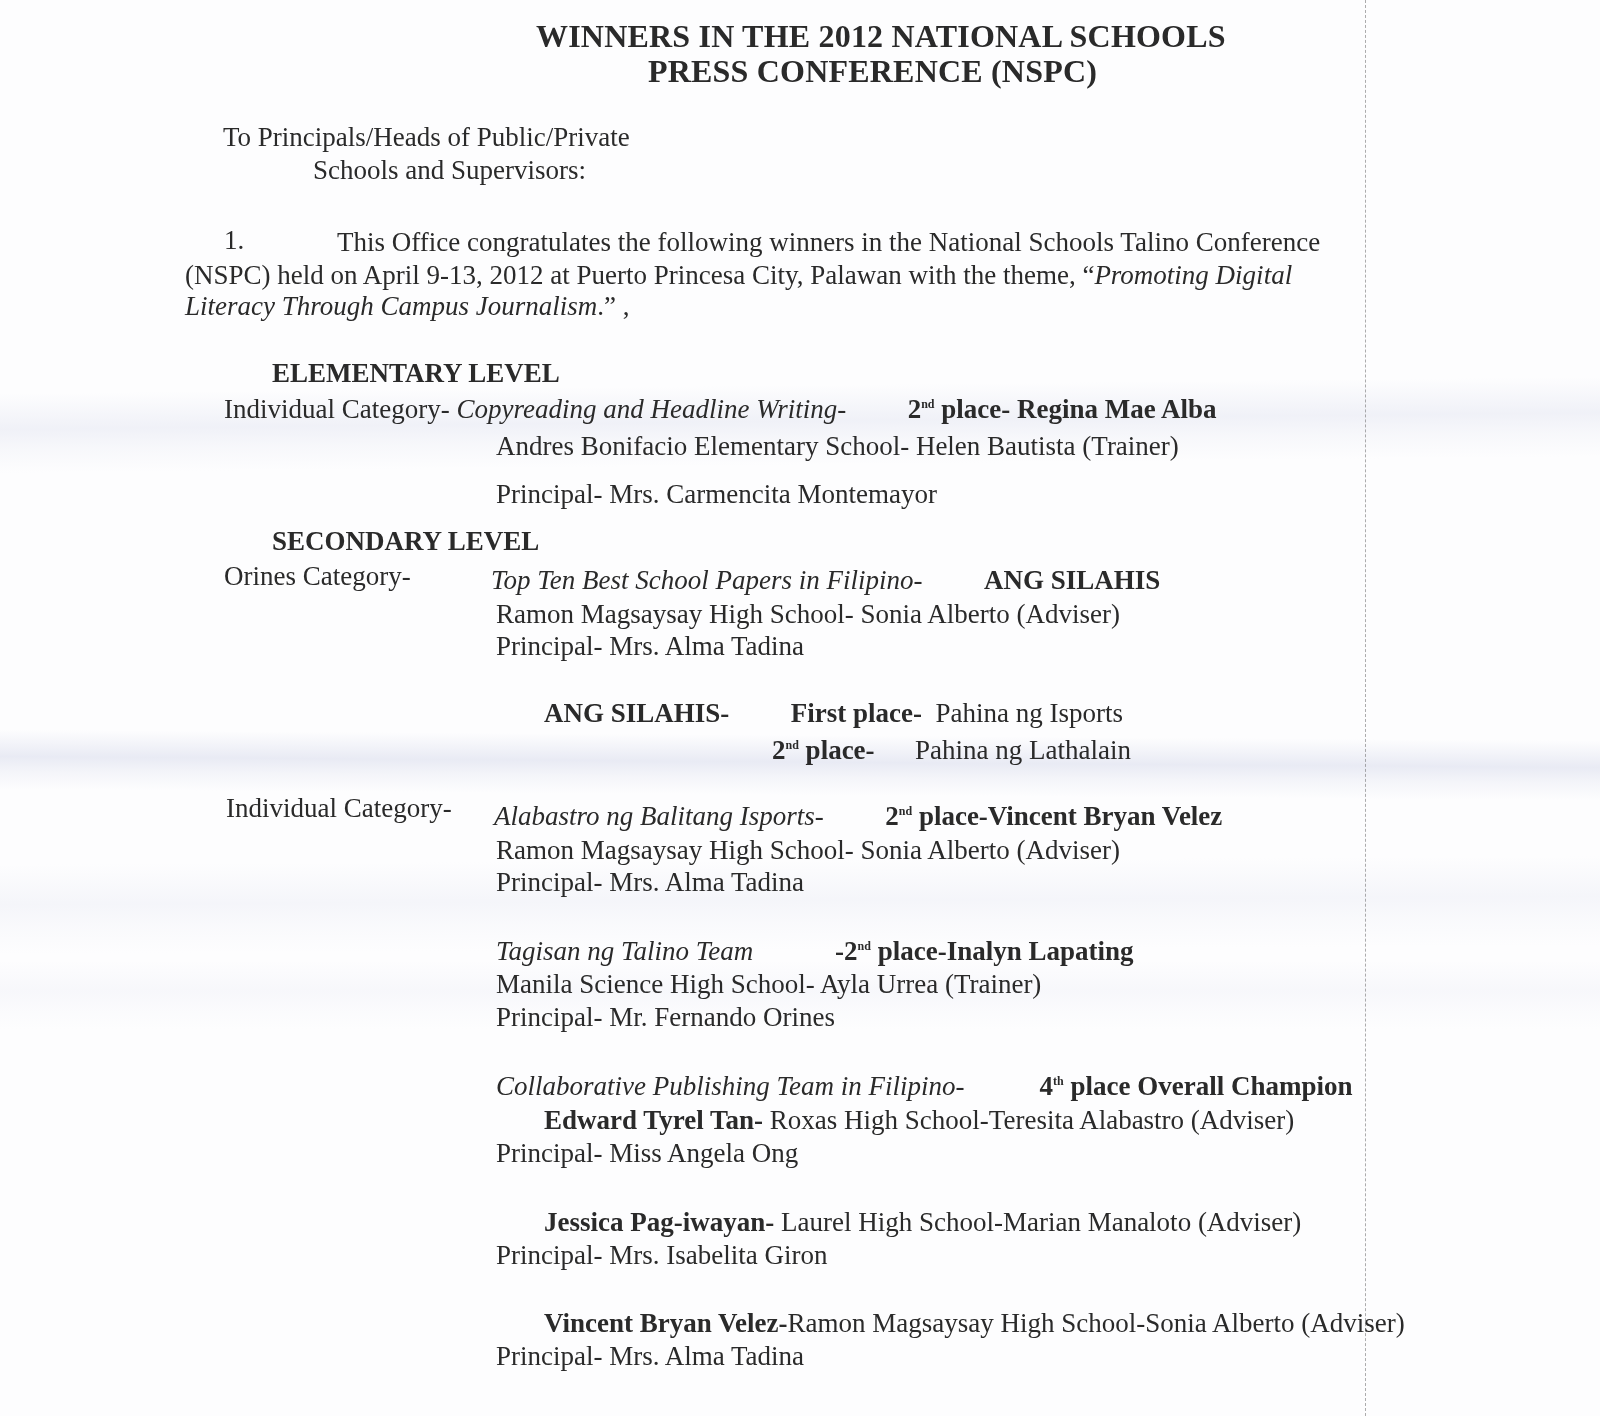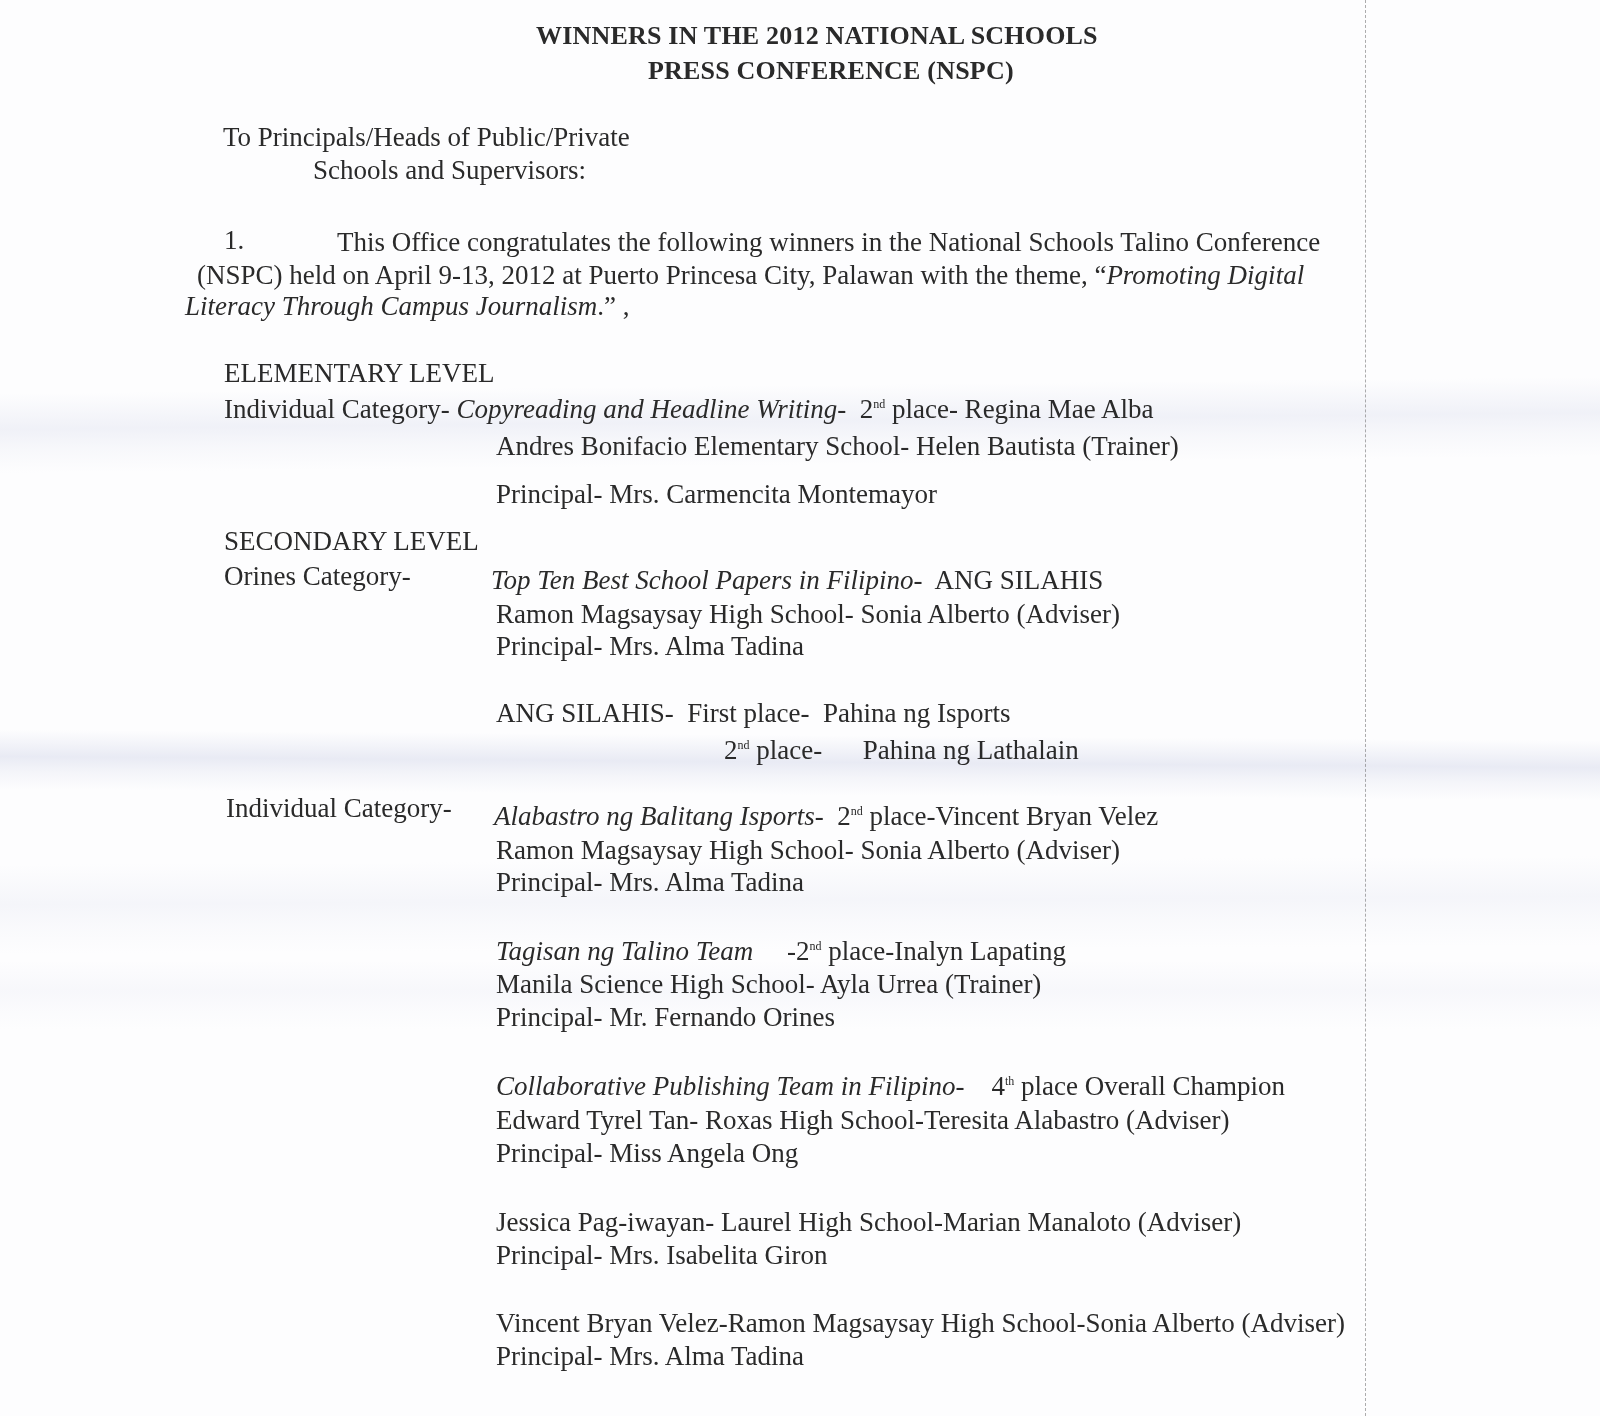--- a/index.html
+++ b/index.html
@@ -15,43 +15,43 @@
   }
   .crease.c1 { top: 385px; height: 80px; opacity: .55; transform: skewY(-0.6deg); }
   .crease.c2 { top: 735px; height: 60px; opacity: .85; transform: skewY(0.4deg); }
   .crease.c3 { top: 860px; height: 90px; opacity: .35; transform: skewY(-0.3deg); }
   .crease.c4 { top: 960px; height: 70px; opacity: .25; }
   .fold {
     position: absolute; left: 1365px; top: 0; height: 1416px; width: 0;
     border-left: 1.5px dashed #6a6a6a; opacity: .55;
   }
   .t { position: absolute; white-space: nowrap; font-size: 27px; line-height: 32px; }
-  .title { font-weight: bold; font-size: 26px; letter-spacing: 0.2px; }
-  .b { font-weight: normal; }
+  .title { font-weight: bold; font-size: 32px; letter-spacing: 0.2px; }
+  .b { font-weight: bold; margin-left: 48px; }
   .i { font-style: italic; }
   sup { font-size: 12px; line-height: 0; vertical-align: super; }
 </style>
 </head>
 <body>
 
 <div class="crease c1"></div>
 <div class="crease c2"></div>
 <div class="crease c3"></div>
 <div class="crease c4"></div>
 <div class="fold"></div>
 
 <div class="t title" style="left:536px; top:20px;">WINNERS IN THE 2012 NATIONAL SCHOOLS</div>
 <div class="t title" style="left:648px; top:55px;">PRESS CONFERENCE (NSPC)</div>
 
 <div class="t" style="left:223px; top:121px;text-align:center;">To Principals/Heads of Public/Private</div>
 <div class="t" style="left:313px; top:154px;">Schools and Supervisors:</div>
 
 <div class="t" style="left:224px; top:224px;">1.</div>
 <div class="t" style="left:337px; top:226px;">This Office congratulates the following winners in the National Schools Talino Conference</div>
-<div class="t" style="left:197px; top:259px;"><span>(NSPC) held on April 9-13, 2012 at Puerto Princesa City, Palawan with the theme, “</span><span class="i">Promoting Digital</span></div>
+<div class="t" style="left:185px; top:259px;"><span>(NSPC) held on April 9-13, 2012 at Puerto Princesa City, Palawan with the theme, “</span><span class="i">Promoting Digital</span></div>
 <div class="t" style="left:185px; top:290px;"><span class="i">Literacy Through Campus Journalism</span><span>.” ,</span></div>
 
 <div class="t b" style="left:224px; top:357px;">ELEMENTARY LEVEL</div>
 <div class="t" style="left:224px; top:393px;"><span>Individual Category-</span><span> </span><span class="i">Copyreading and Headline Writing-</span><span>&nbsp; </span><span class="b"><span>2</span><sup>nd</sup> <span>place- Regina Mae Alba</span></span></div>
 <div class="t" style="left:496px; top:430px;">Andres Bonifacio Elementary School- Helen Bautista (Trainer)</div>
 <div class="t" style="left:496px; top:462px;margin-top:16px;">Principal- Mrs. Carmencita Montemayor</div>
 
 <div class="t b" style="left:224px; top:525px;">SECONDARY LEVEL</div>
 <div class="t" style="left:224px; top:560px;">Orines Category-</div>
 <div class="t" style="left:491px; top:564px;"><span class="i">Top Ten Best School Papers  in Filipino-</span><span>&nbsp; </span><span class="b">ANG SILAHIS</span></div>

